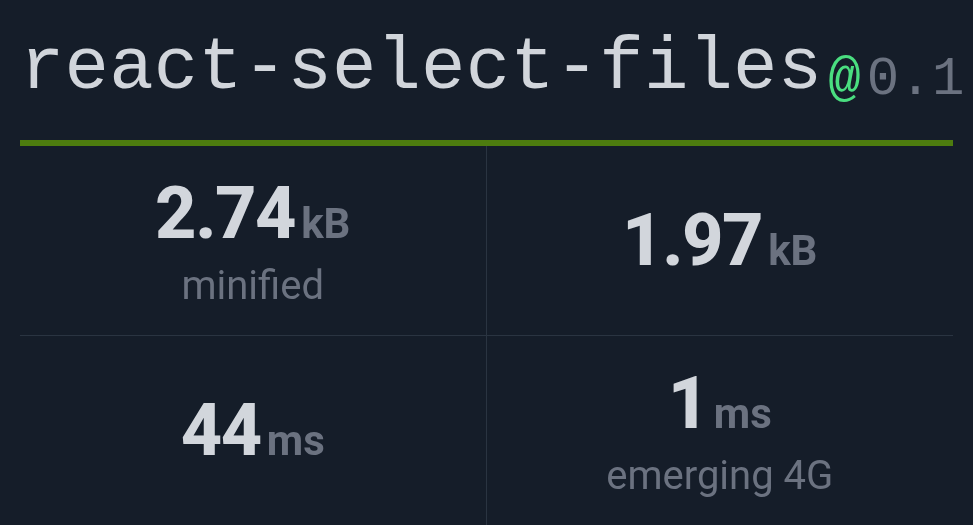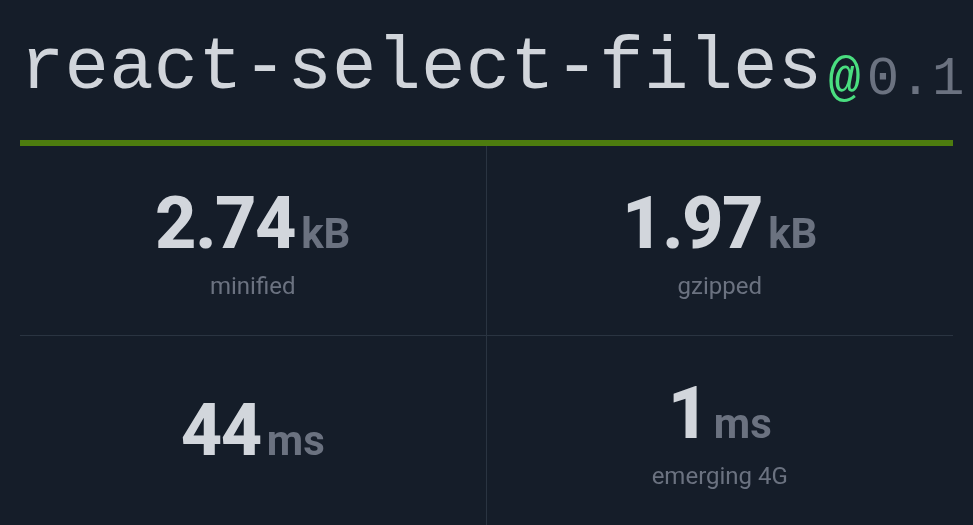--- a/index.html
+++ b/index.html
@@ -80,21 +80,21 @@
     color: #d2d6dc;
     letter-spacing: -0.02em;
   }
   .unit {
     font-size: 42px;
     font-weight: 700;
     color: #6b7280;
     margin-left: 2px;
   }
   .label {
-    font-size: 24px;
+    font-size: 40px;
     font-weight: 400;
     color: #6b7280;
     margin-top: 6px;
   }
 </style>
 </head>
 <body>
 
 <div class="container">
   <div class="title-row">
@@ -108,21 +108,20 @@
         <span class="value">2.74</span>
         <span class="unit">kB</span>
       </div>
       <div class="label">minified</div>
     </div>
     <div class="cell">
       <div class="value-row">
         <span class="value">1.97</span>
         <span class="unit">kB</span>
       </div>
-      <div class="label">gzipped</div>
     </div>
     <div class="cell">
       <div class="value-row">
         <span class="value">44</span>
         <span class="unit">ms</span>
       </div>
     </div>
     <div class="cell">
       <div class="value-row">
         <span class="value">1</span>

